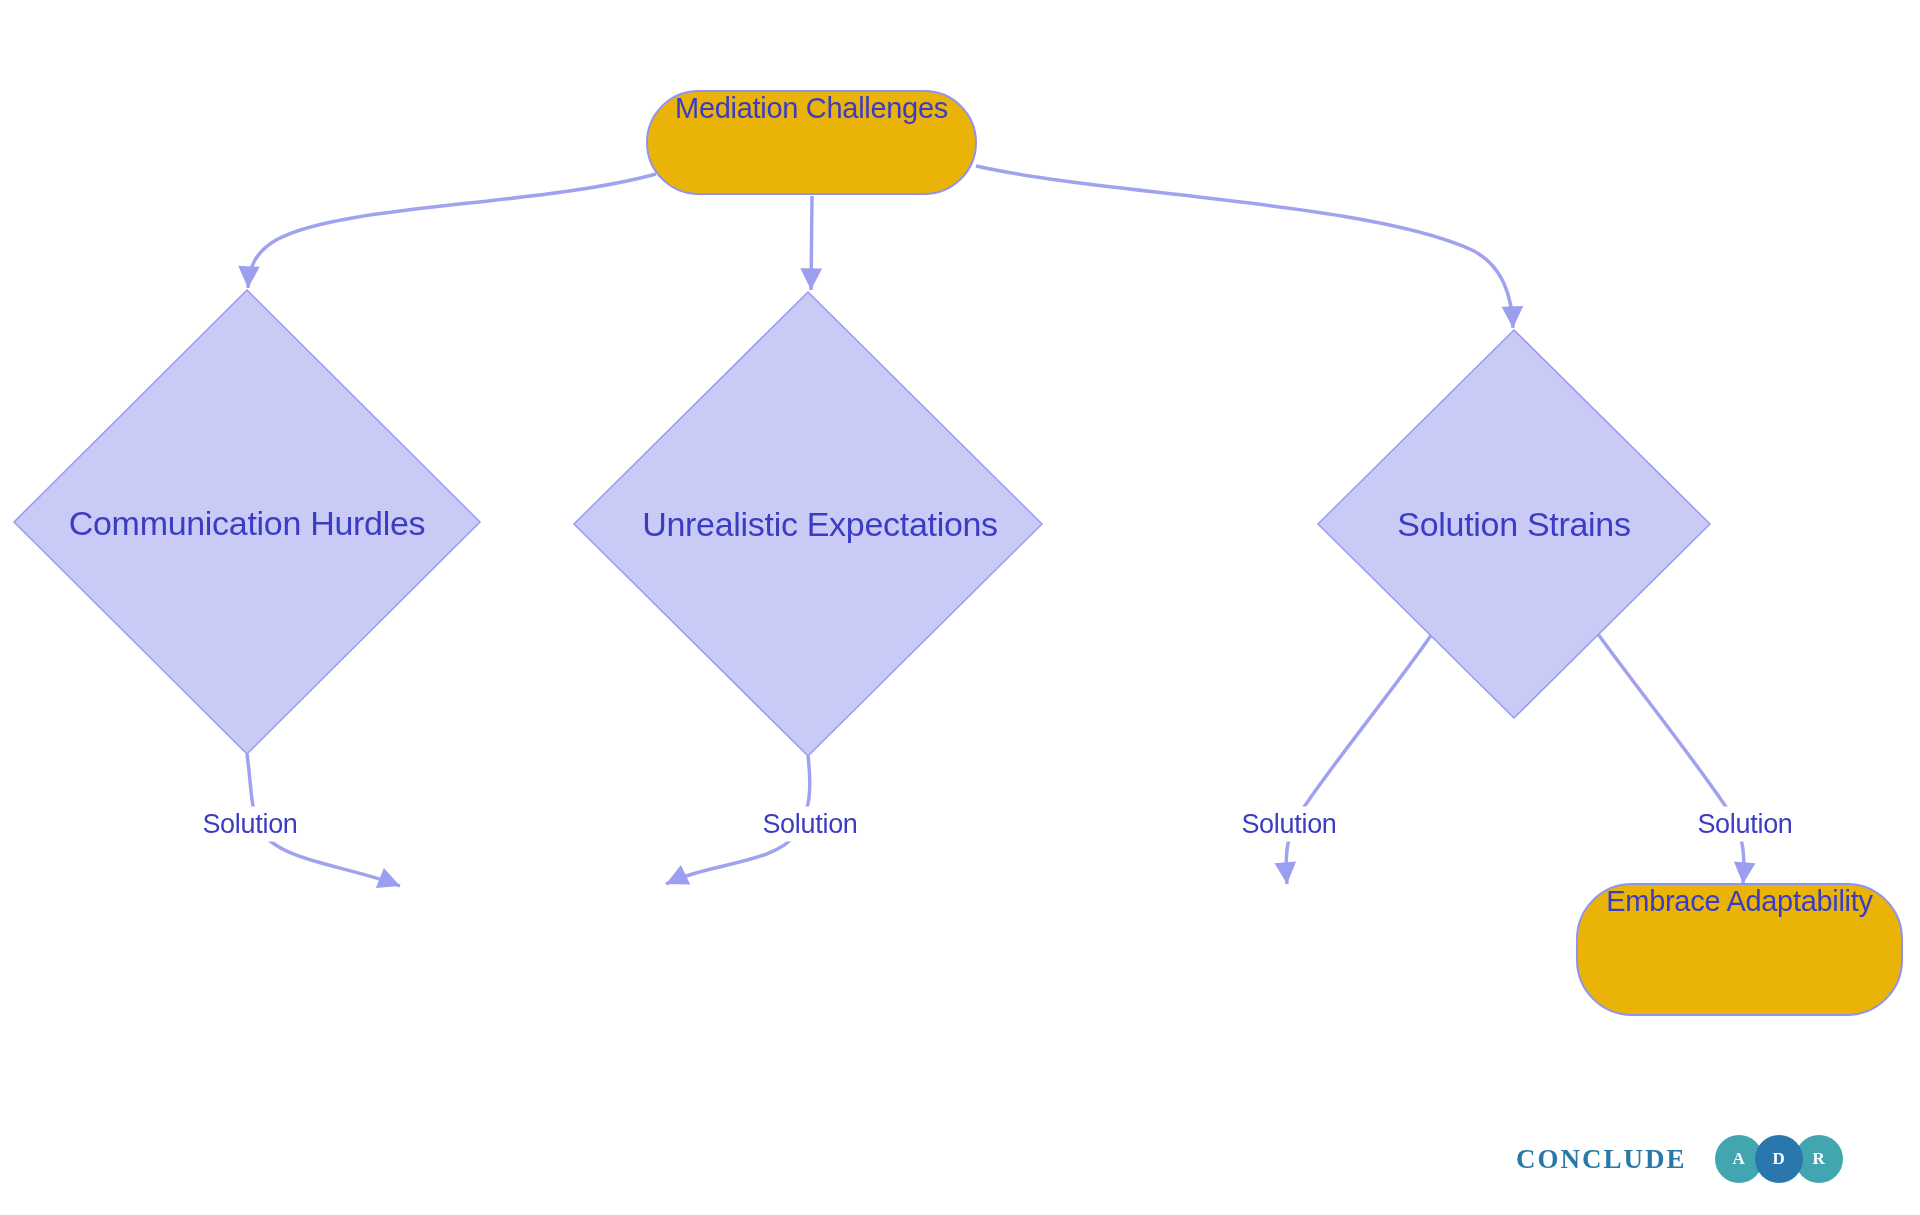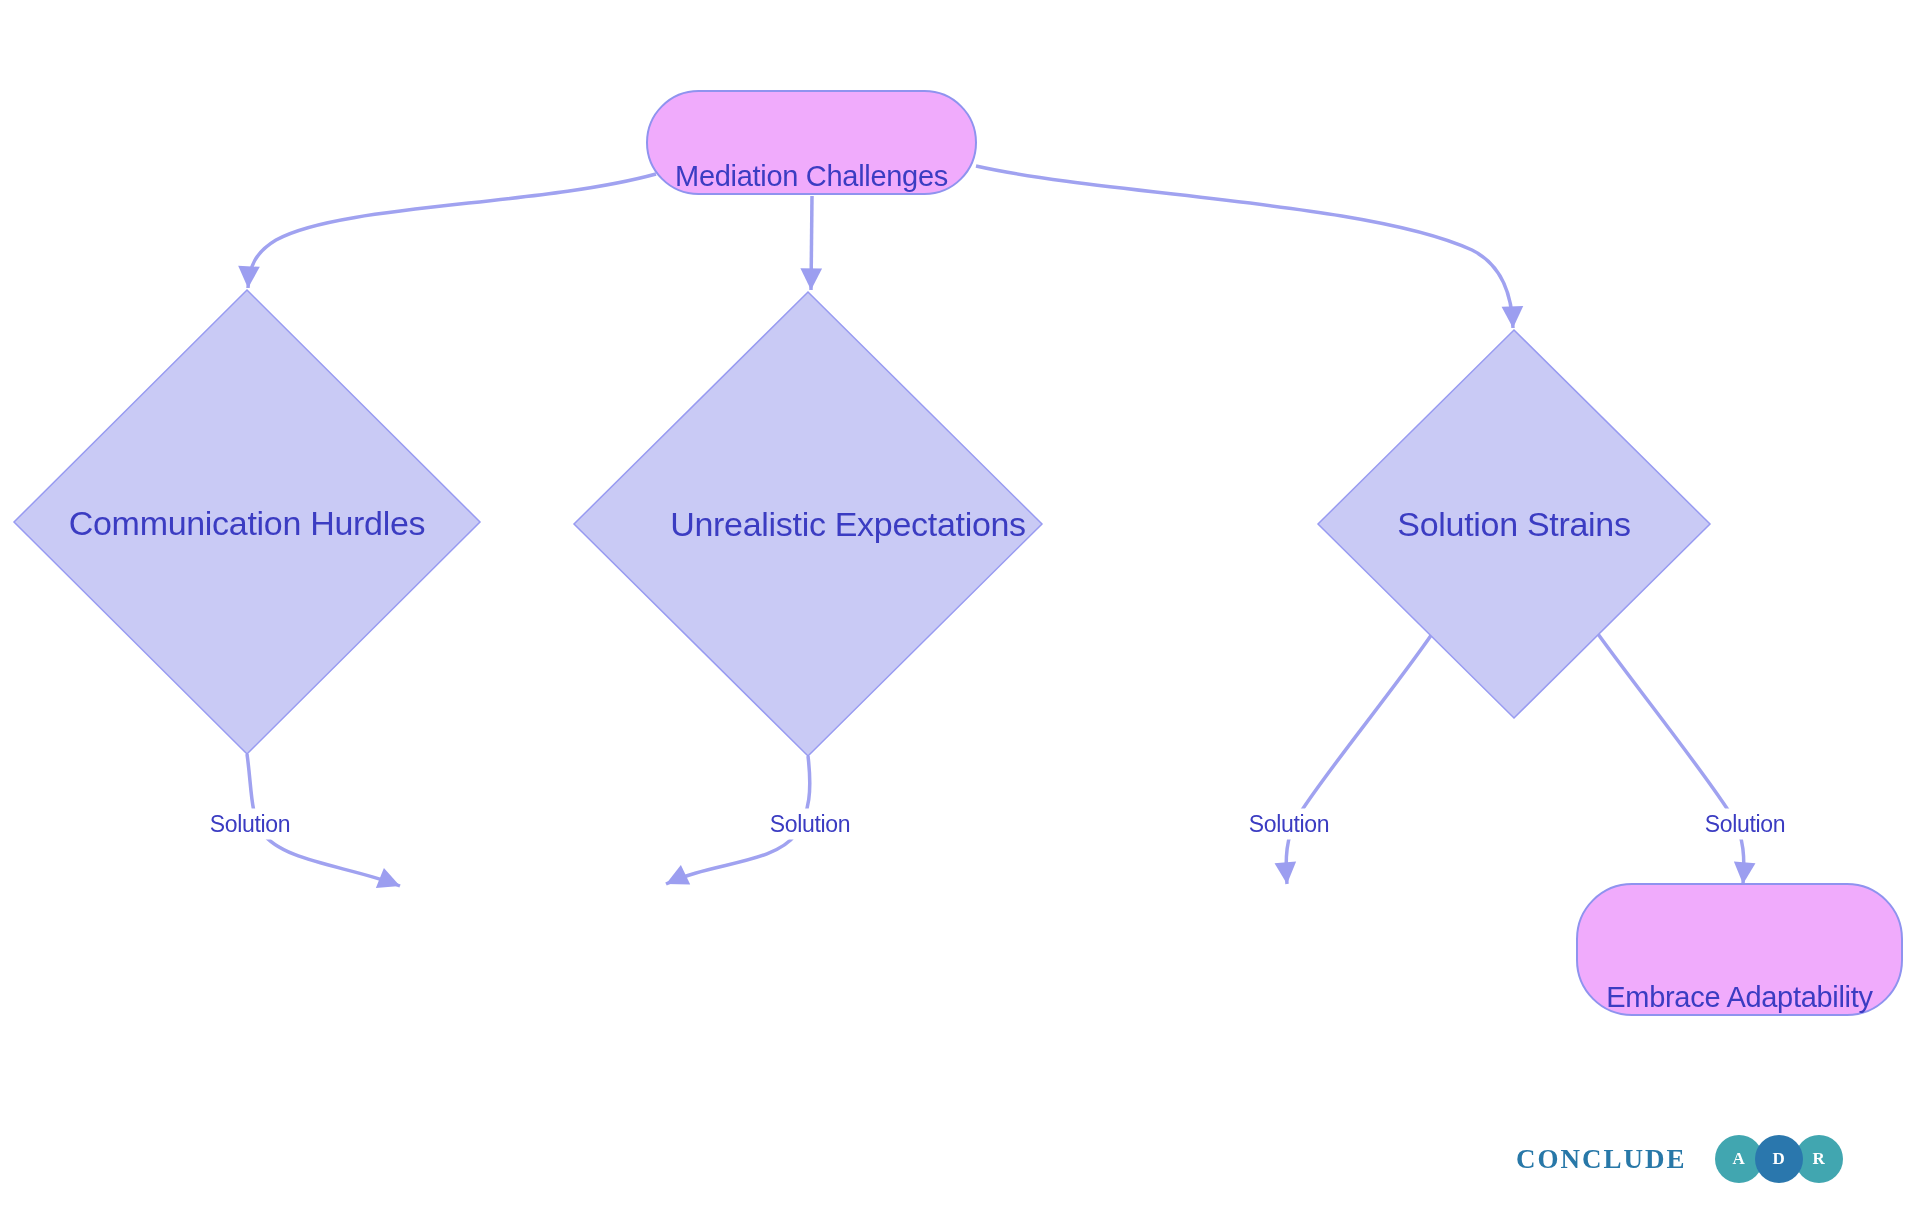--- a/index.html
+++ b/index.html
@@ -12,46 +12,46 @@
     font-family: "Liberation Sans", sans-serif;
   }
   .edges-layer {
     position: absolute;
     left: 0; top: 0;
     width: 1920px; height: 1215px;
   }
   .node {
     position: absolute;
     box-sizing: border-box;
-    background: #f0abfc;
+    background: #eab308;
     border: 2px solid #8f93ef;
     border-radius: 56px;
     display: flex;
-    align-items: flex-end;
+    align-items: flex-start;
     justify-content: center;
     color: #3b3cc2;
     font-size: 29px;
     letter-spacing: -0.3px;
     white-space: nowrap;
   }
   .diamond-label {
     position: absolute;
     transform: translate(-50%, -50%);
     color: #3b3cc2;
     font-size: 34px;
     letter-spacing: -0.3px;
     white-space: nowrap;
   }
   .edge-label {
     position: absolute;
     transform: translate(-50%, -50%);
     background: #ffffff;
     padding: 2px 8px;
     color: #3b3cc2;
-    font-size: 23px;
+    font-size: 27px;
     letter-spacing: -0.3px;
     white-space: nowrap;
   }
   .logo {
     position: absolute;
     left: 1516px;
     top: 1135px;
     display: flex;
     align-items: center;
     gap: 28px;
@@ -101,21 +101,21 @@
     <polygon points="247,290 480,522 247,754 14,522" fill="#c9caf5" stroke="#989bf1" stroke-width="1.5"></polygon>
     <polygon points="808,292 1042,524 808,756 574,524" fill="#c9caf5" stroke="#989bf1" stroke-width="1.5"></polygon>
     <polygon points="1514,330 1710,524 1514,718 1318,524" fill="#c9caf5" stroke="#989bf1" stroke-width="1.5"></polygon>
   </svg>
 
   <div class="node" style="left:646px; top:90px; width:331px; height:105px;">
     <span>Mediation Challenges</span>
   </div>
 
   <div class="diamond-label" style="left:247px; top:523px;">Communication Hurdles</div>
-  <div class="diamond-label" style="left:848px; top:524px;">Unrealistic Expectations</div>
+  <div class="diamond-label" style="left:820px; top:524px;">Unrealistic Expectations</div>
   <div class="diamond-label" style="left:1514px; top:524px;">Solution Strains</div>
 
   <div class="edge-label" style="left:250px; top:824px;">Solution</div>
   <div class="edge-label" style="left:810px; top:824px;">Solution</div>
   <div class="edge-label" style="left:1289px; top:824px;">Solution</div>
   <div class="edge-label" style="left:1745px; top:824px;">Solution</div>
 
   <div class="node" style="left:1576px; top:883px; width:327px; height:133px;">
     <span>Embrace Adaptability</span>
   </div>

